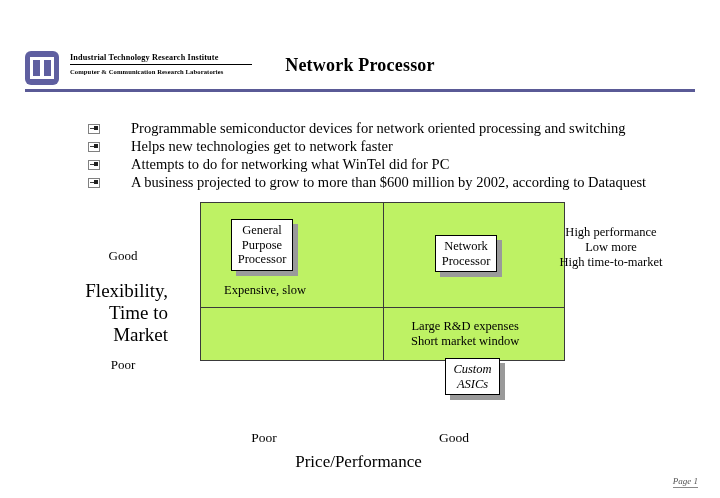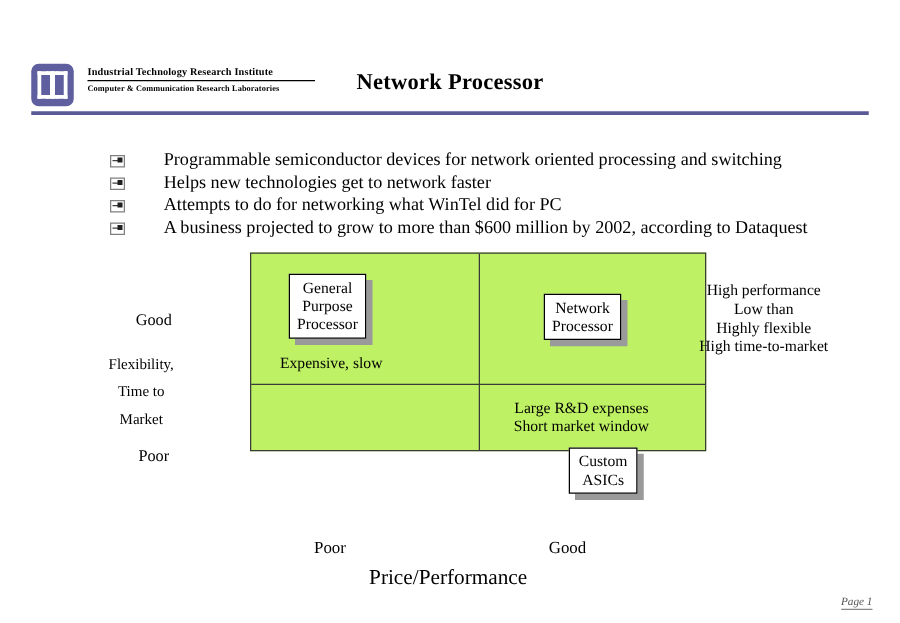--- a/index.html
+++ b/index.html
@@ -207,23 +207,24 @@
     left: 30px;
     top: 16px;
     width: 62px;
   }
   #node-np {
     left: 234px;
     top: 32px;
     width: 62px;
   }
   #node-asic {
-    left: 254px;
+    left: 244px;
     top: 155px;
     width: 55px;
+    font-style: italic;
   }
 
   .quad-note {
     position: absolute;
     font-size: 12.5px;
     line-height: 14.5px;
     white-space: nowrap;
   }
   #note-gpp {
     left: 23px;
@@ -242,22 +243,22 @@
     top: 248px;
     width: 90px;
     text-align: center;
     font-size: 13px;
   }
   #axis-y-title {
     position: absolute;
     left: 58px;
     top: 280px;
     width: 110px;
-    text-align: center;
-    font-size: 12px;
+    text-align: right;
+    font-size: 19px;
     line-height: 22px;
   }
   #axis-y-poor {
     position: absolute;
     left: 78px;
     top: 357px;
     width: 90px;
     text-align: center;
     font-size: 13px;
   }
@@ -383,18 +384,17 @@
   <div>Market</div>
 </div>
 <div id="axis-y-poor">Poor</div>
 
 <div id="axis-x-poor">Poor</div>
 <div id="axis-x-good">Good</div>
 <div id="axis-x-title">Price/Performance</div>
 
 <div id="benefits-list">
   <div>High performance</div>
-  <div>Low than</div>
-  <div>Highly flexible</div>
+  <div>Low more</div>
   <div>High time-to-market</div>
 </div>
 
 <div id="page-footer">Page 1</div>
 
 </body></html>

